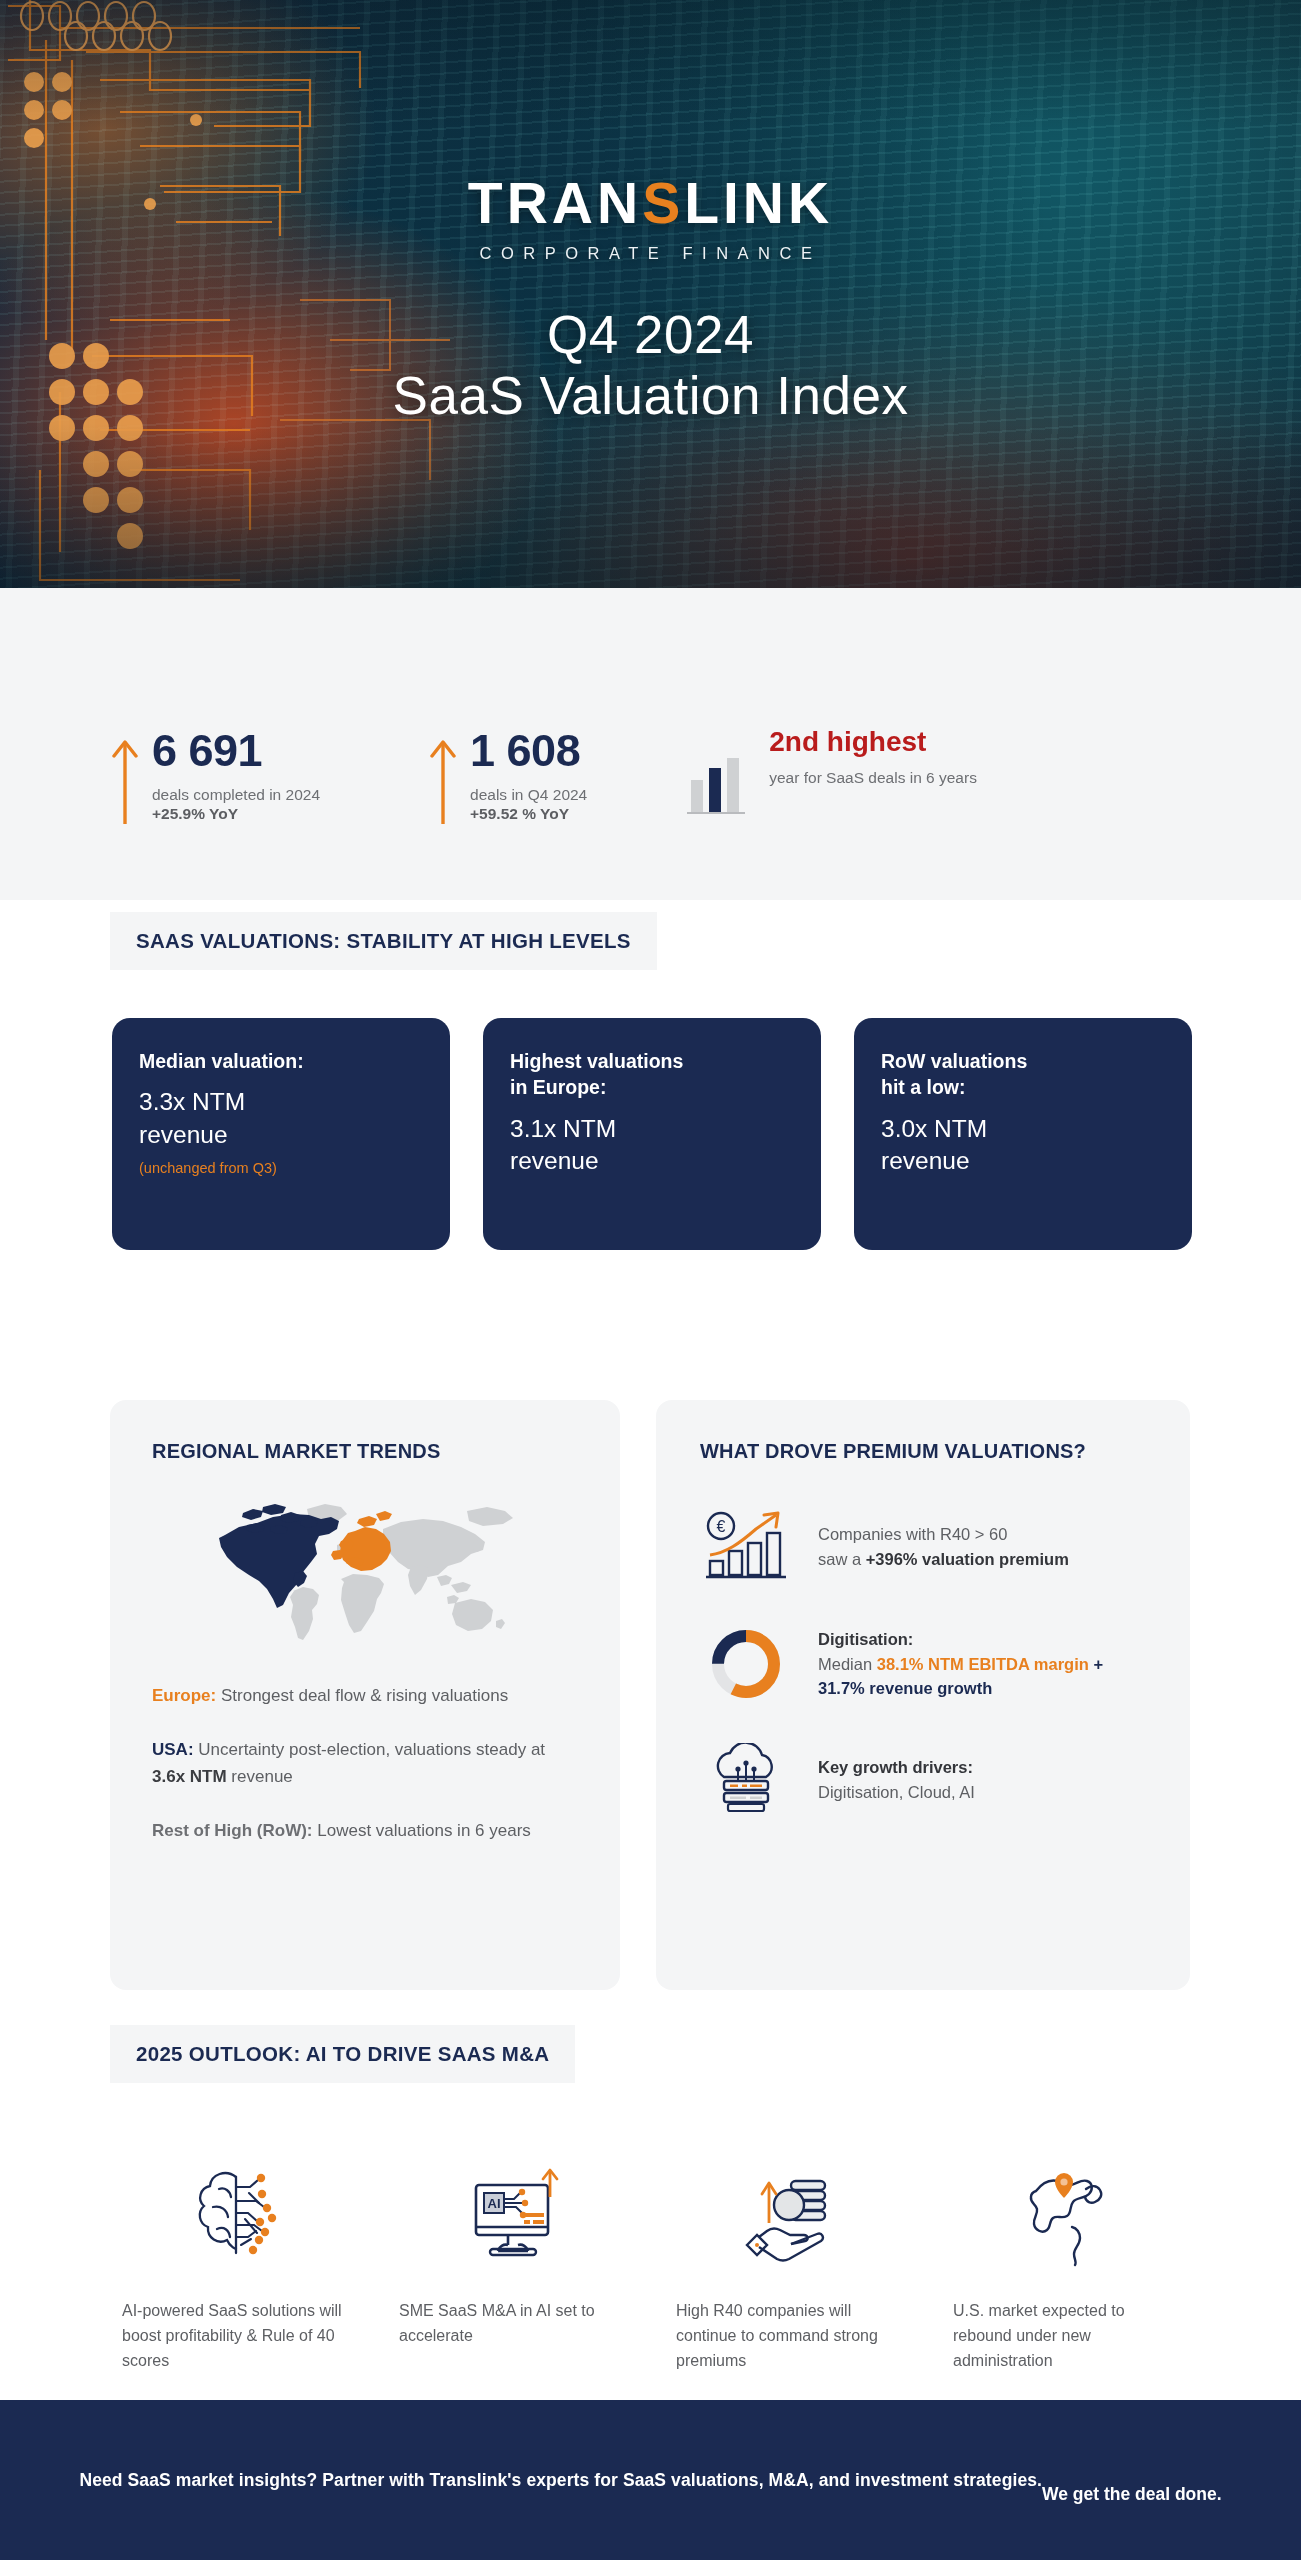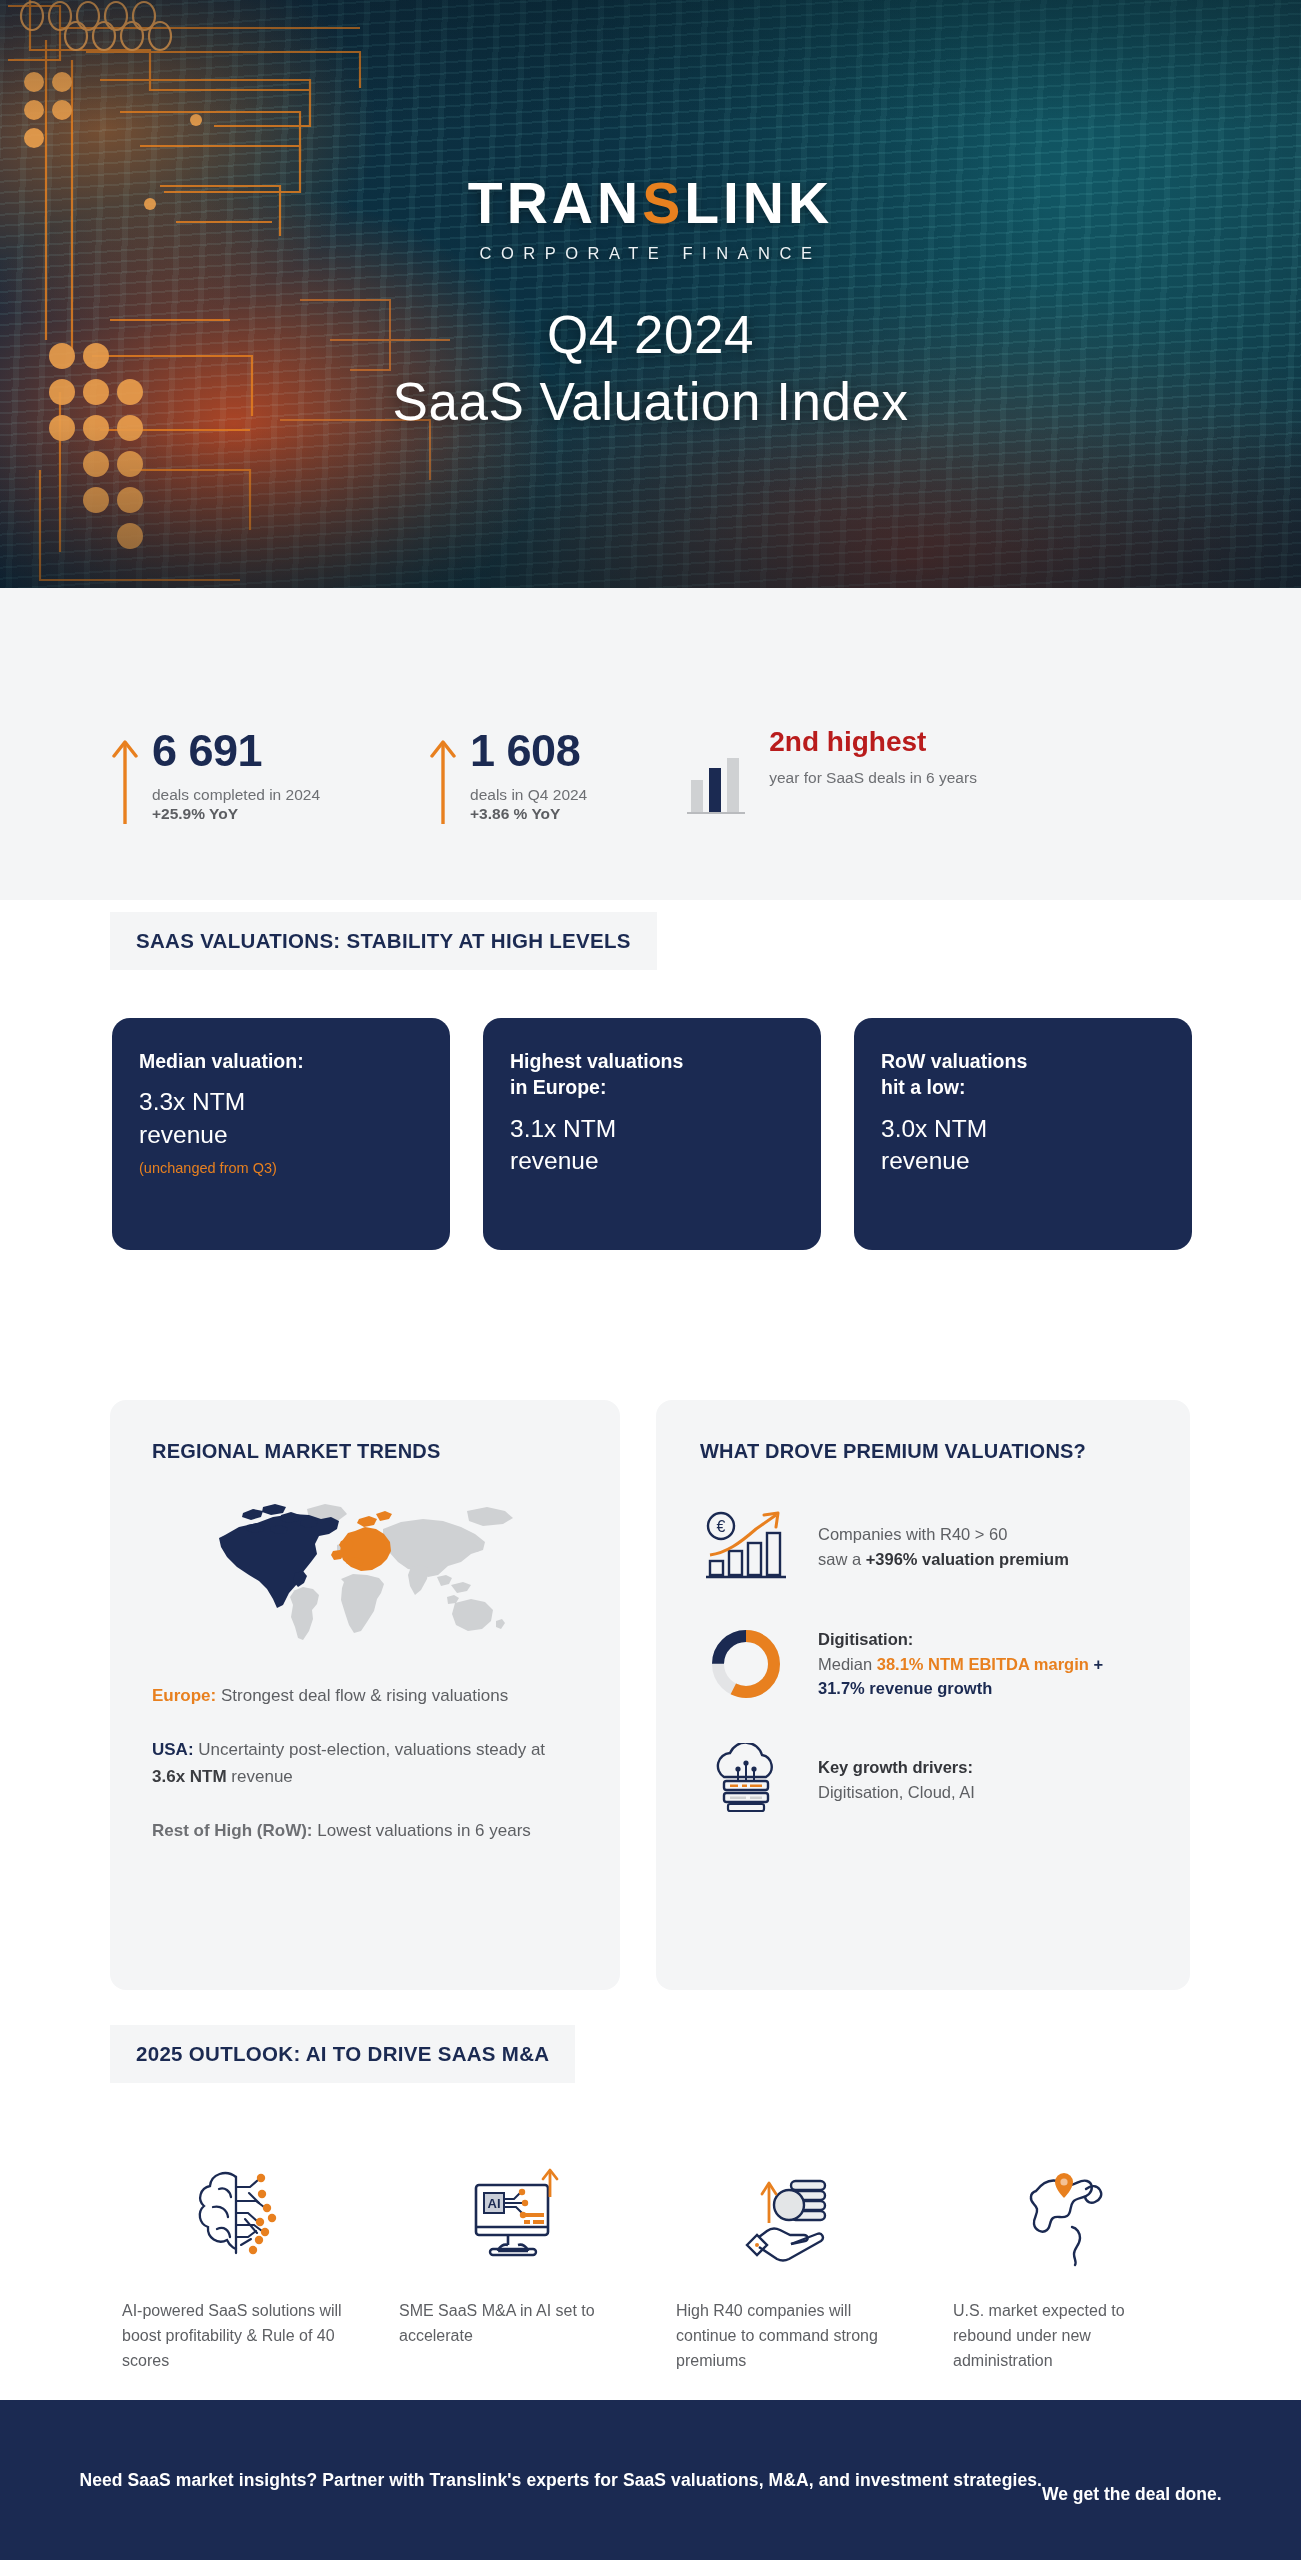--- a/index.html
+++ b/index.html
@@ -62,21 +62,21 @@
     font-size:57px; font-weight:700; letter-spacing:4px; color:#ffffff;
     display:inline-block; text-shadow:0 2px 10px rgba(0,0,0,.35);
   }
   .logo-s{ color:#e8801f; }
   .logo-sub{
     margin-top:13px; font-size:16.5px; letter-spacing:9.5px; color:#eef3f6; font-weight:400;
     text-shadow:0 1px 6px rgba(0,0,0,.45);
   }
   .hero-title{ margin-top:42px; }
   .hero-title .l1{ font-size:53px; font-weight:400; color:#fff; letter-spacing:.5px; text-shadow:0 2px 14px rgba(0,0,0,.45); }
-  .hero-title .l2{ font-size:53px; font-weight:400; color:#fff; margin-top:6px; letter-spacing:.5px; text-shadow:0 2px 14px rgba(0,0,0,.45); }
+  .hero-title .l2{ font-size:53px; font-weight:400; color:#fff; letter-spacing:.5px; text-shadow:0 2px 14px rgba(0,0,0,.45); }
 
   
   .band-grey{ background:#f4f5f6; }
   .sec1{ width:1301px; height:312px; position:relative; }
   .tag{
     display:inline-block; background:#ffffff; color:#1b2a52;
     font-weight:700; font-size:20.5px; letter-spacing:.3px;
     padding:17px 26px 17px 26px;
   }
   .sec1 .tag{ position:absolute; left:110px; top:636px; }
@@ -257,21 +257,21 @@
     <div class="stat-gap1"></div>
 
     <div class="stat">
       <svg class="arrow-up" viewBox="0 0 26 88">
         <path d="M13 88 V8" stroke="#e8801f" stroke-width="3.4" fill="none"></path>
         <path d="M2 20 L13 6 L24 20" stroke="#e8801f" stroke-width="3.4" fill="none" stroke-linecap="round" stroke-linejoin="round"></path>
       </svg>
       <div class="stat-txt">
         <div class="stat-num">1 608</div>
         <div class="stat-cap">deals in Q4 2024</div>
-        <div class="stat-yoy">+3.86 % YoY</div>
+        <div class="stat-yoy">+59.52 % YoY</div>
       </div>
     </div>
 
     <div class="stat-gap2"></div>
 
     <div class="stat">
       <svg class="barsicon" viewBox="0 0 58 62">
         <rect x="4" y="26" width="12" height="32" fill="#cfd1d3"></rect>
         <rect x="22" y="14" width="12" height="44" fill="#1b2a52"></rect>
         <rect x="40" y="4" width="12" height="54" fill="#cfd1d3"></rect>

